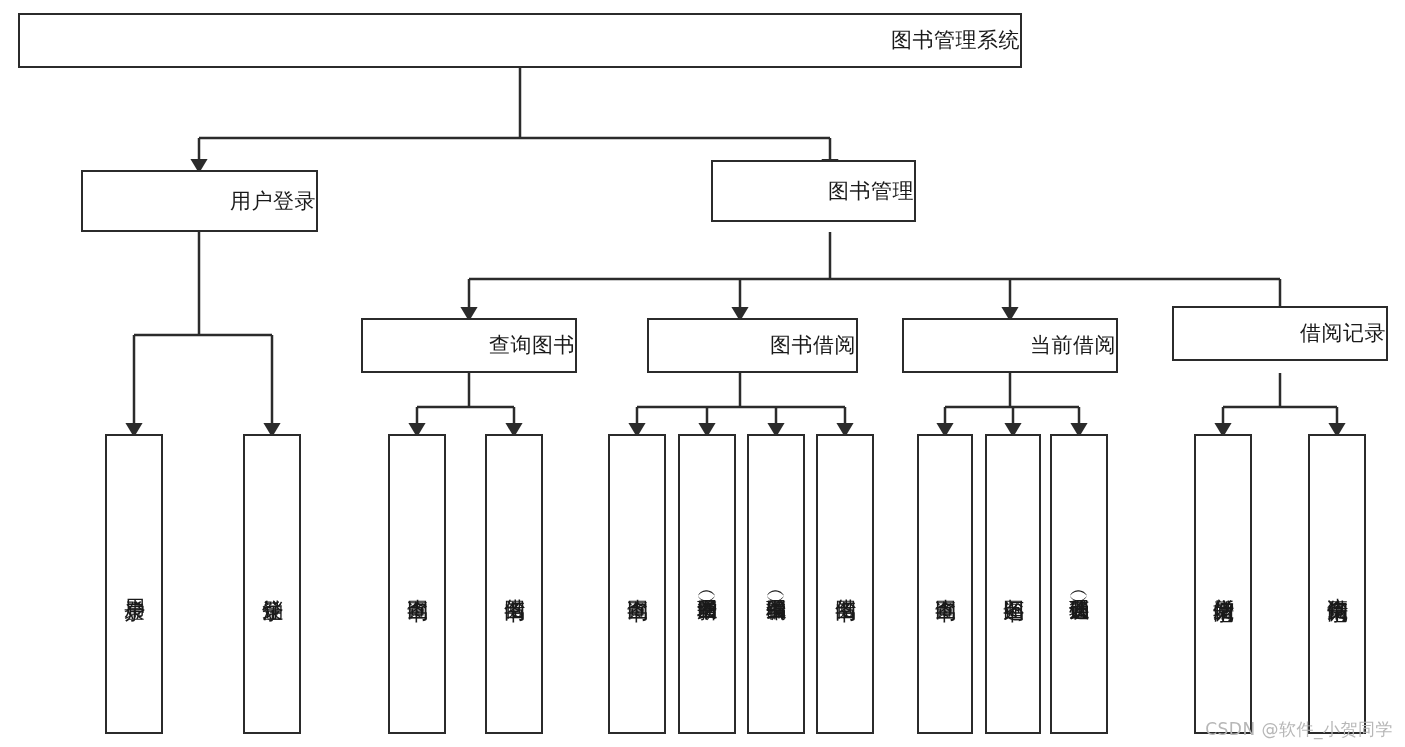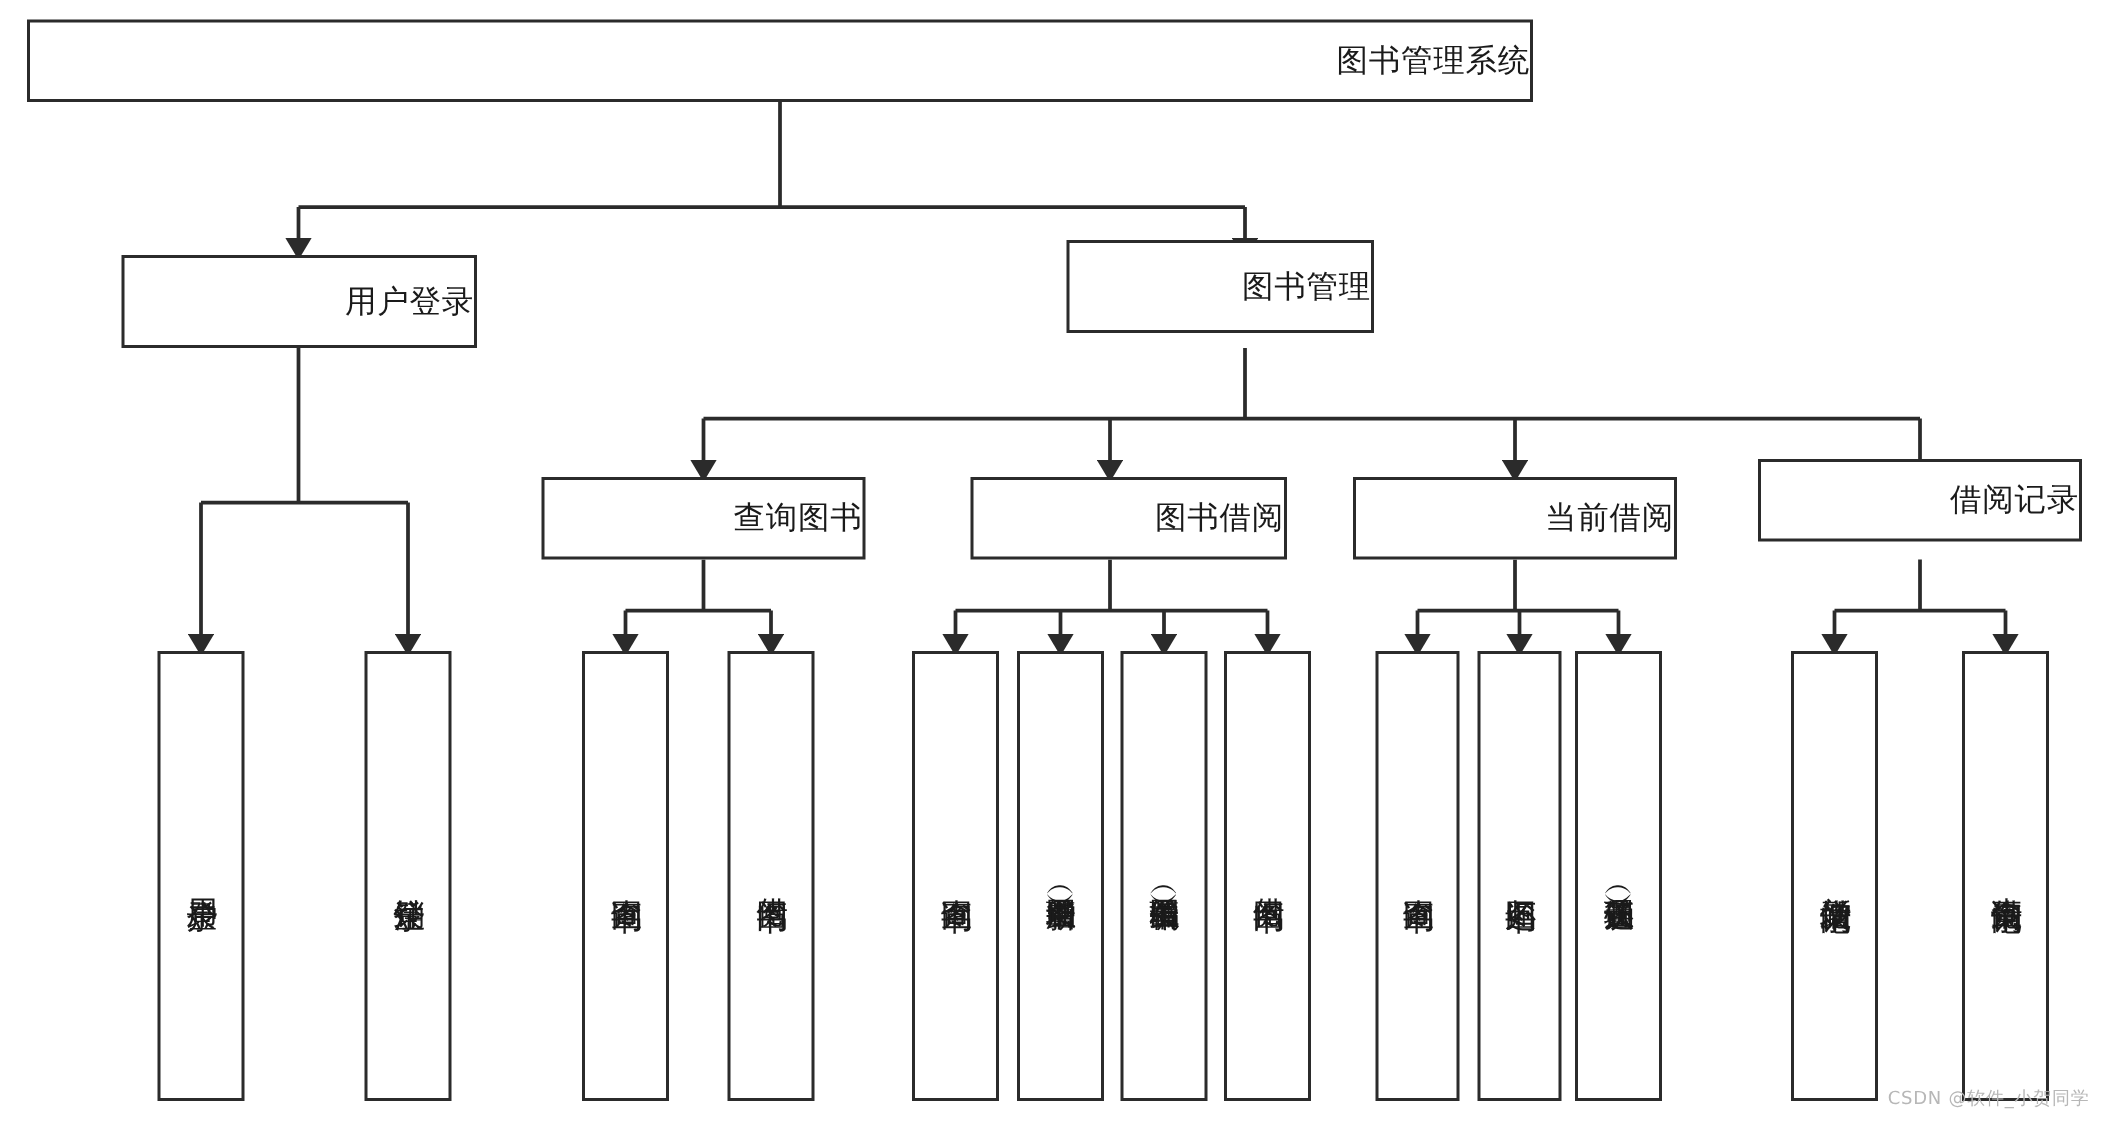--- a/index.html
+++ b/index.html
@@ -59,21 +59,21 @@
   }
   .node-vertical .node-label.long {
     font-size: 20px;
     line-height: 1.28;
     letter-spacing: 0px;
   }
   #watermark {
     position: absolute;
     right: 12px;
     bottom: 6px;
-    font-size: 12px;
+    font-size: 17px;
     color: #b7b7b7;
     letter-spacing: 0.5px;
     white-space: nowrap;
     user-select: none;
   }
 </style>
 </head>
 <body>
 
 <div id="diagram-root">

